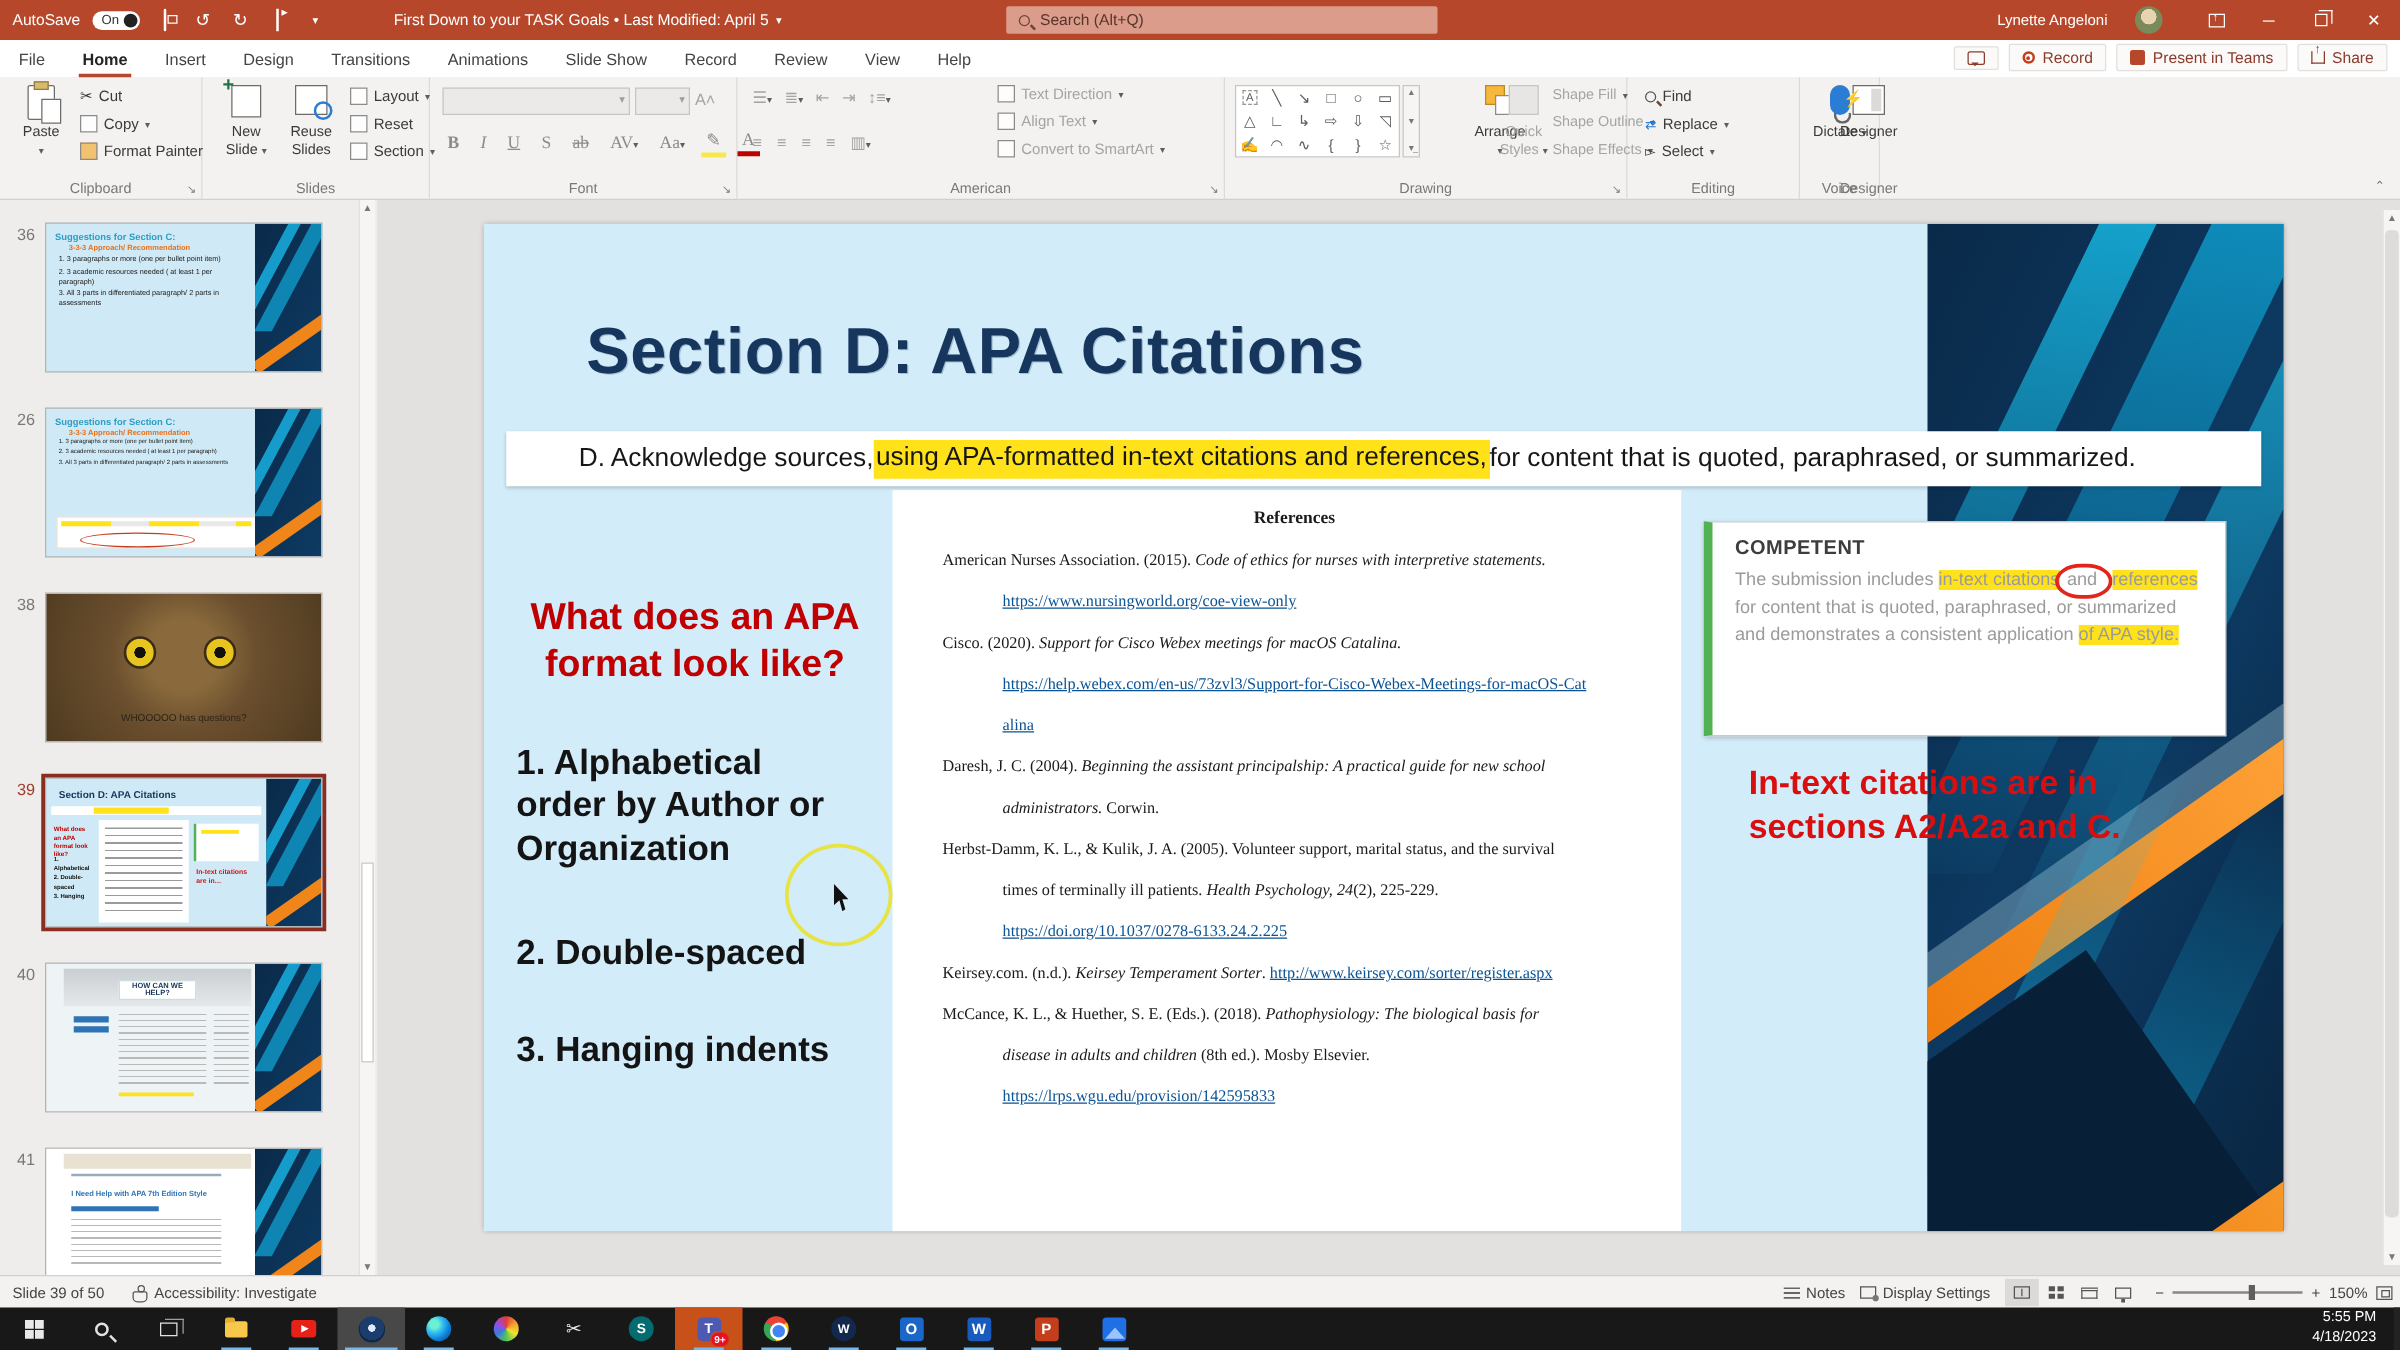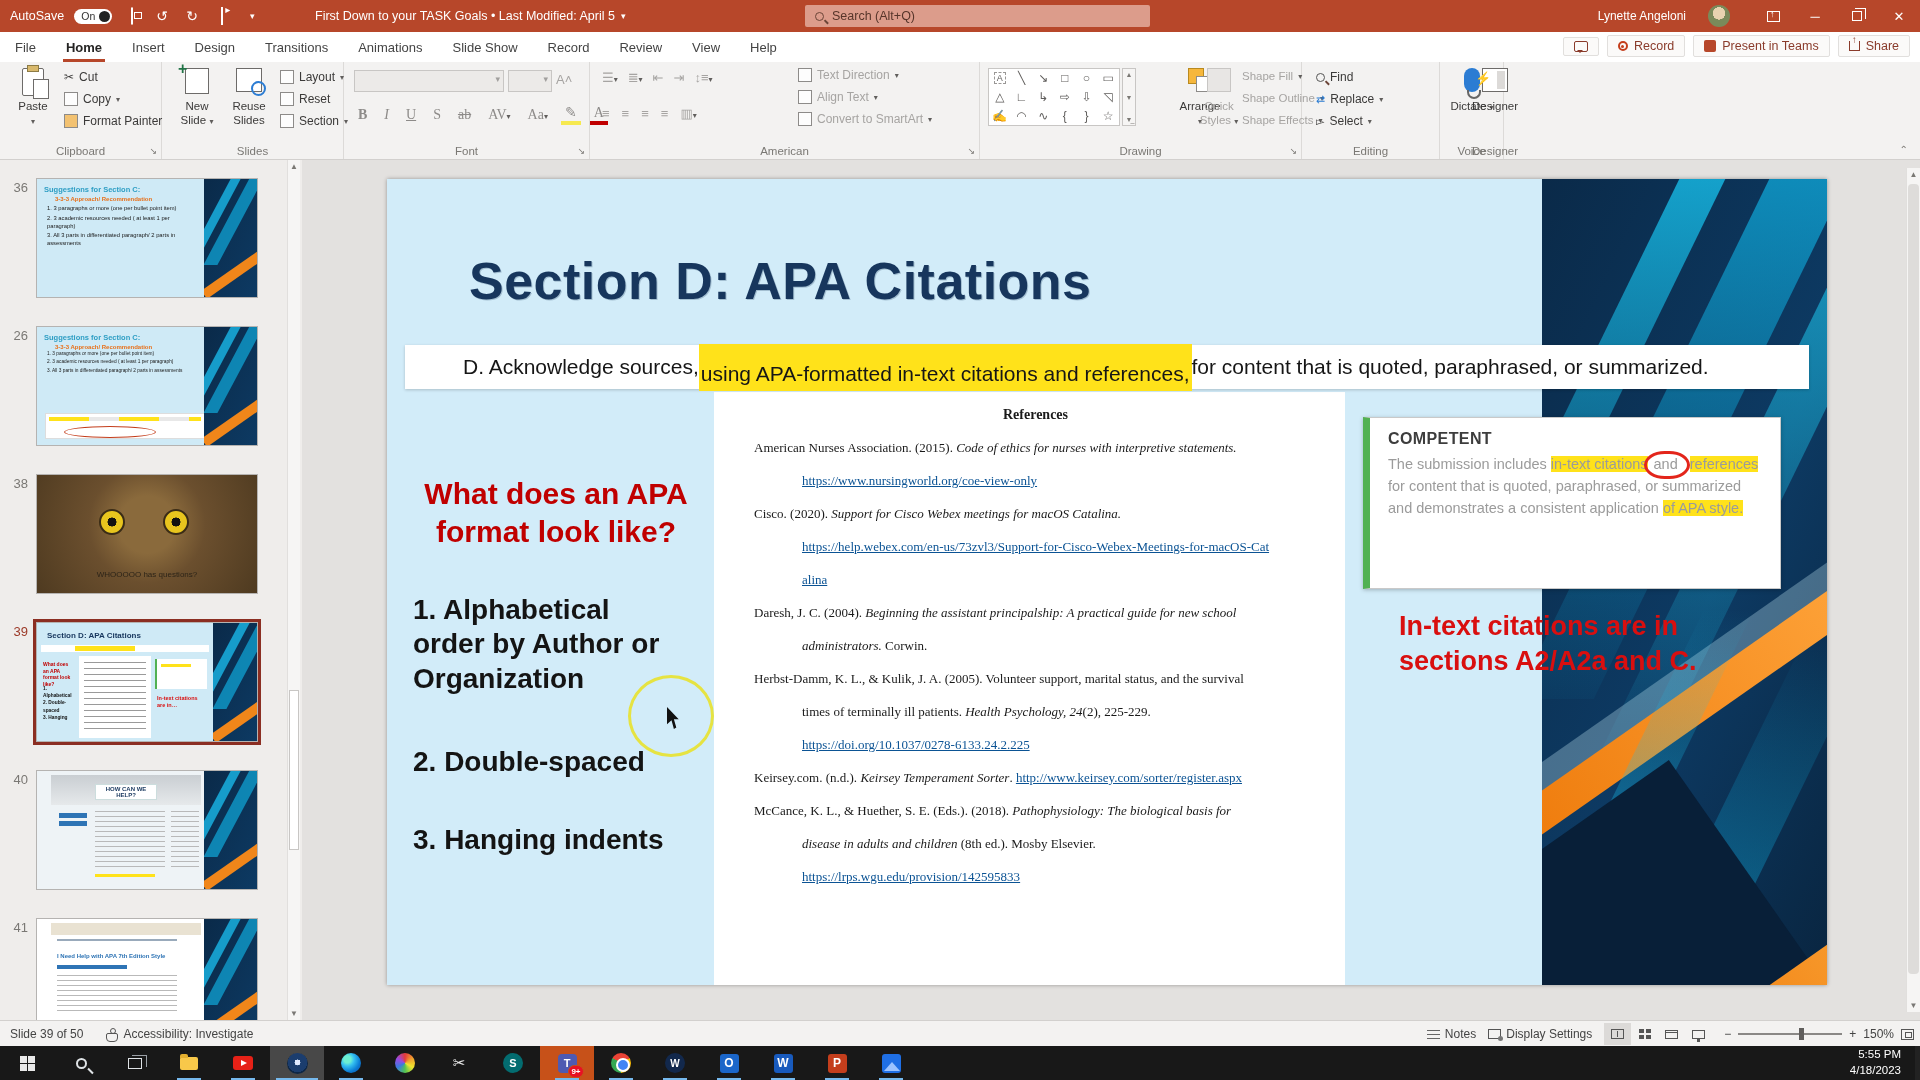--- a/index.html
+++ b/index.html
@@ -133,21 +133,21 @@
   .bs3 { left:216px; top:-70px; width:58px; height:640px; transform:skewX(-26deg); background:linear-gradient(#1ed0f8, rgba(30,208,248,.05)); opacity:.75; }
   .bmid { left:-40px; top:470px; width:420px; height:54px; transform:rotate(-35deg); background:rgba(210,245,255,.3); }
   .bor1 { left:-50px; top:500px; width:430px; height:36px; transform:rotate(-35deg); background:linear-gradient(90deg,#ef7d0e,#ffa63d); }
   .bs4 { left:60px; top:430px; width:50px; height:420px; transform:skewX(-26deg); background:linear-gradient(rgba(23,195,239,.0), #17c3ef); opacity:.7; }
   .bs5 { left:160px; top:460px; width:70px; height:420px; transform:skewX(-26deg); background:linear-gradient(rgba(15,176,226,0), #0fb0e2); opacity:.6; }
   .bor2 { left:120px; top:760px; width:360px; height:42px; transform:rotate(-35deg); background:linear-gradient(90deg,#ef7d0e,#ffb347); }
   .bdark { left:-60px; top:640px; width:300px; height:300px; transform:rotate(-35deg); background:#081f38; }
 
   .slide-title { position:absolute; left:82px; top:72px; font-size:52px; font-weight:600; color:#17365d; letter-spacing:.5px; z-index:2; text-shadow:1px 1px 0 rgba(23,54,93,.25); }
   .banner { position:absolute; left:18px; top:166px; width:1404px; height:44px; background:#fff; z-index:3; display:flex; align-items:center; padding-left:58px; font-size:21px; color:#161616; box-shadow:0 1px 3px rgba(0,0,0,.2); white-space:nowrap; }
-  .banner .hl { background:#ffe21a; padding:18px 2px 5px 2px; }
+  .banner .hl { background:#ffe21a; padding:2px 2px 5px 2px; }
   .q-red { position:absolute; left:24px; top:296px; width:290px; text-align:center; font-size:30px; font-weight:700; color:#c00000; line-height:1.25; z-index:2; }
   .apa-item { position:absolute; left:26px; width:262px; font-size:28px; font-weight:600; color:#141414; line-height:1.23; z-index:2; }
   .refs { position:absolute; left:327px; top:213px; width:631px; height:593px; background:#fff; z-index:2; padding:6px 28px 0 40px; font-family:"Liberation Serif", serif; font-size:13px; color:#1a1a1a; line-height:33px; overflow:hidden; }
   .refs-heading { text-align:center; font-weight:bold; font-size:14px; }
   .ref { padding-left:48px; text-indent:-48px; }
   .sg-i { font-style:italic; }
   a.sg-lk { color:#0b5394; text-decoration:underline; cursor:pointer; }
   .competent { position:absolute; left:976px; top:238px; width:418px; height:172px; background:#fff; border:1px solid #c9c9c9; border-left:7px solid #52b153; z-index:4; padding:12px 16px 10px 18px; box-shadow:0 1px 4px rgba(0,0,0,.25); }
   .competent-title { font-size:16px; font-weight:bold; color:#3d3d3d; letter-spacing:.4px; }
   .competent-body { margin-top:6px; font-size:14.5px; color:#9b9b9b; line-height:1.48; }

